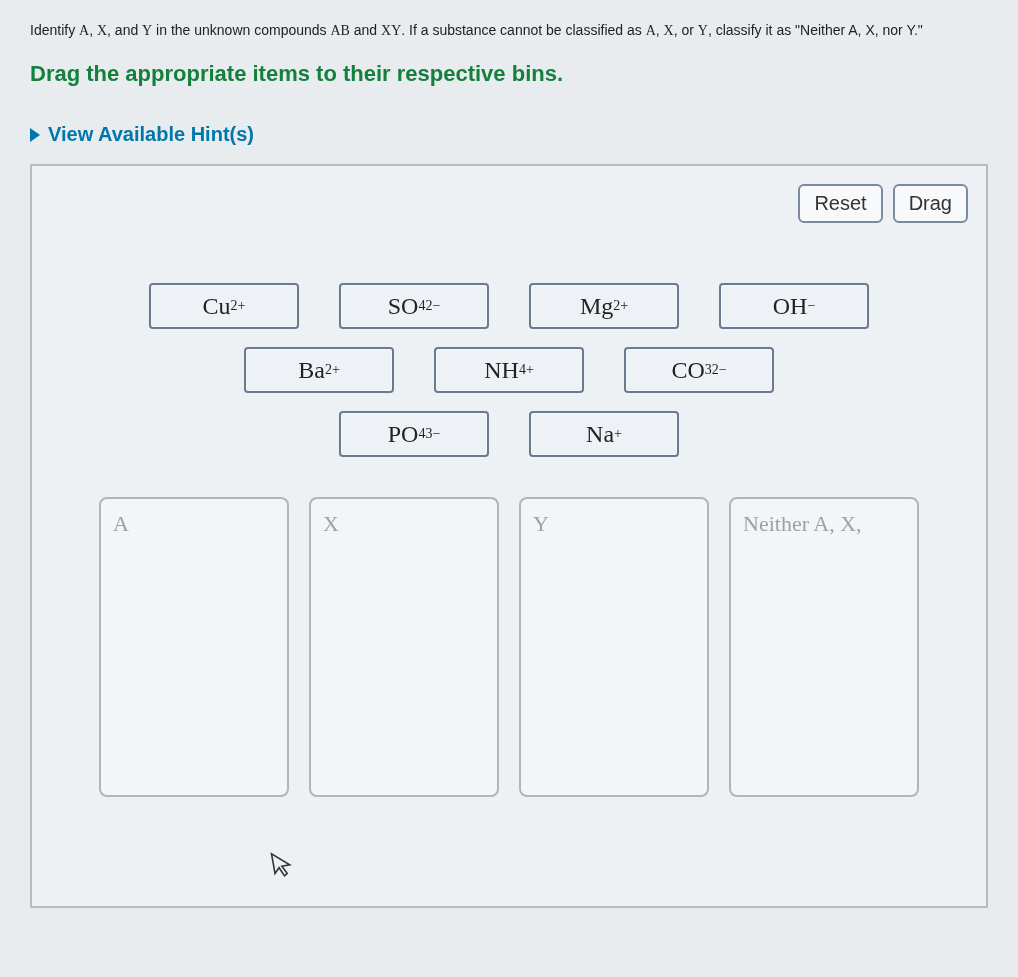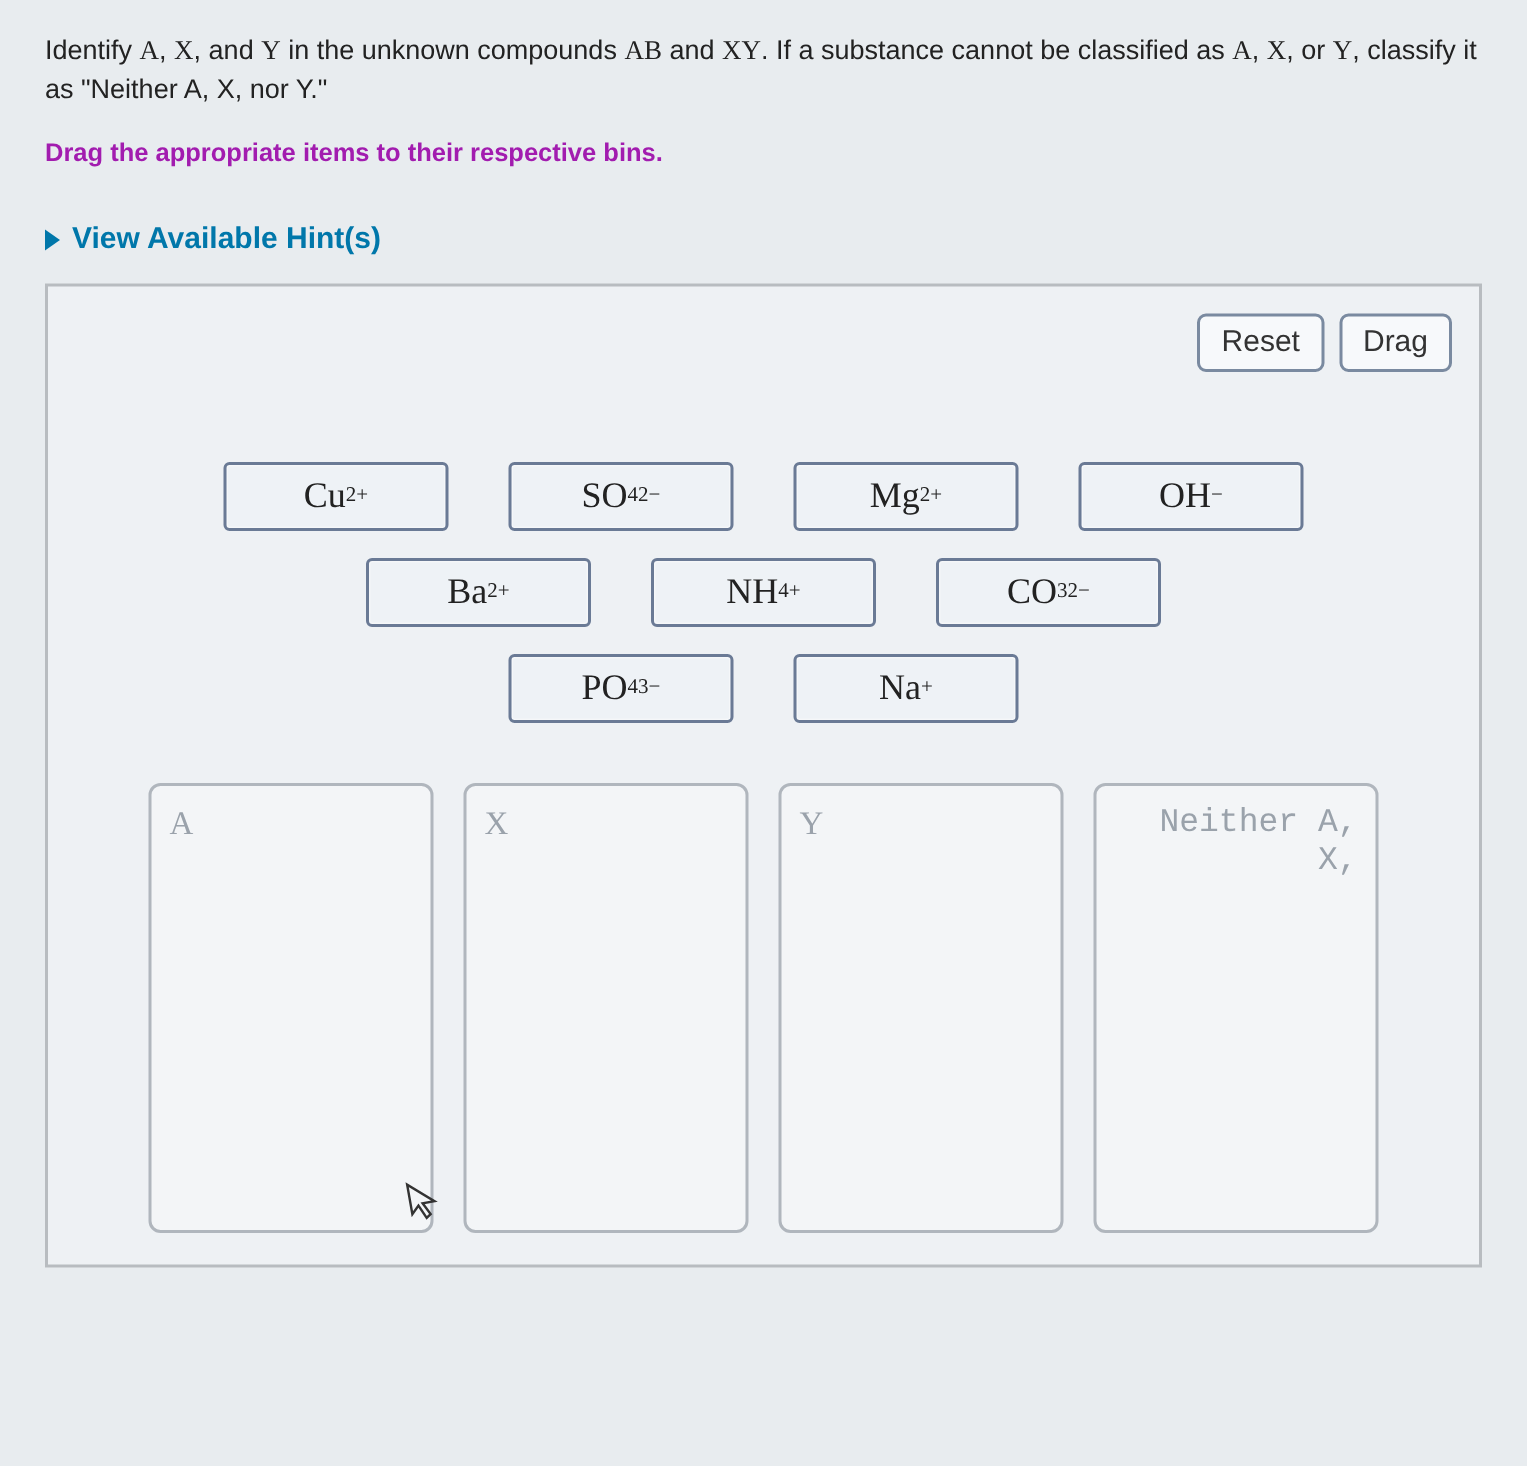--- a/index.html
+++ b/index.html
@@ -5,30 +5,30 @@
   * { box-sizing: border-box; margin: 0; padding: 0; }
   body {
     font-family: Arial, Helvetica, sans-serif;
     background: #e8ecef;
     width: 1018px;
     height: 977px;
     padding: 20px 30px;
     color: #333;
   }
   .question-text {
-    font-size: 18px;
+    font-size: 14px;
     line-height: 1.45;
     color: #222;
     margin-bottom: 20px;
   }
   .serif { font-family: 'Times New Roman', Times, serif; }
   .instruction {
-    font-size: 17px;
+    font-size: 22px;
     font-weight: bold;
-    color: #a21caf;
+    color: #15803d;
     margin-bottom: 24px;
   }
   .hint-link {
     color: #0077aa;
     font-size: 20px;
     font-weight: bold;
     cursor: pointer;
     display: flex;
     align-items: center;
     gap: 8px;
@@ -39,21 +39,21 @@
     width: 0; height: 0;
     border-top: 7px solid transparent;
     border-bottom: 7px solid transparent;
     border-left: 10px solid #0077aa;
   }
   .work-area {
     border: 2px solid #b8bcc0;
     background: #eef1f4;
     padding: 18px;
     position: relative;
-    height: 656px;
+    height: 744px;
   }
   .top-buttons {
     display: flex;
     justify-content: flex-end;
     gap: 10px;
     margin-bottom: 60px;
   }
   .btn {
     border: 2px solid #7a8aa0;
     background: #f7f9fb;
@@ -107,22 +107,21 @@
     padding: 12px;
     position: relative;
   }
   .bin-label {
     font-family: 'Times New Roman', Times, serif;
     font-size: 22px;
     color: #9aa2ab;
     text-align: left;
   }
   .bin-label-center {
-    text-align: right;
-    font-family: Liberation Mono, monospace;
+    text-align: left;
   }
   .cursor {
     position: absolute;
     left: 240px;
     bottom: 22px;
     font-size: 24px;
     color: #333;
     transform: rotate(-10deg);
   }
 </style>

